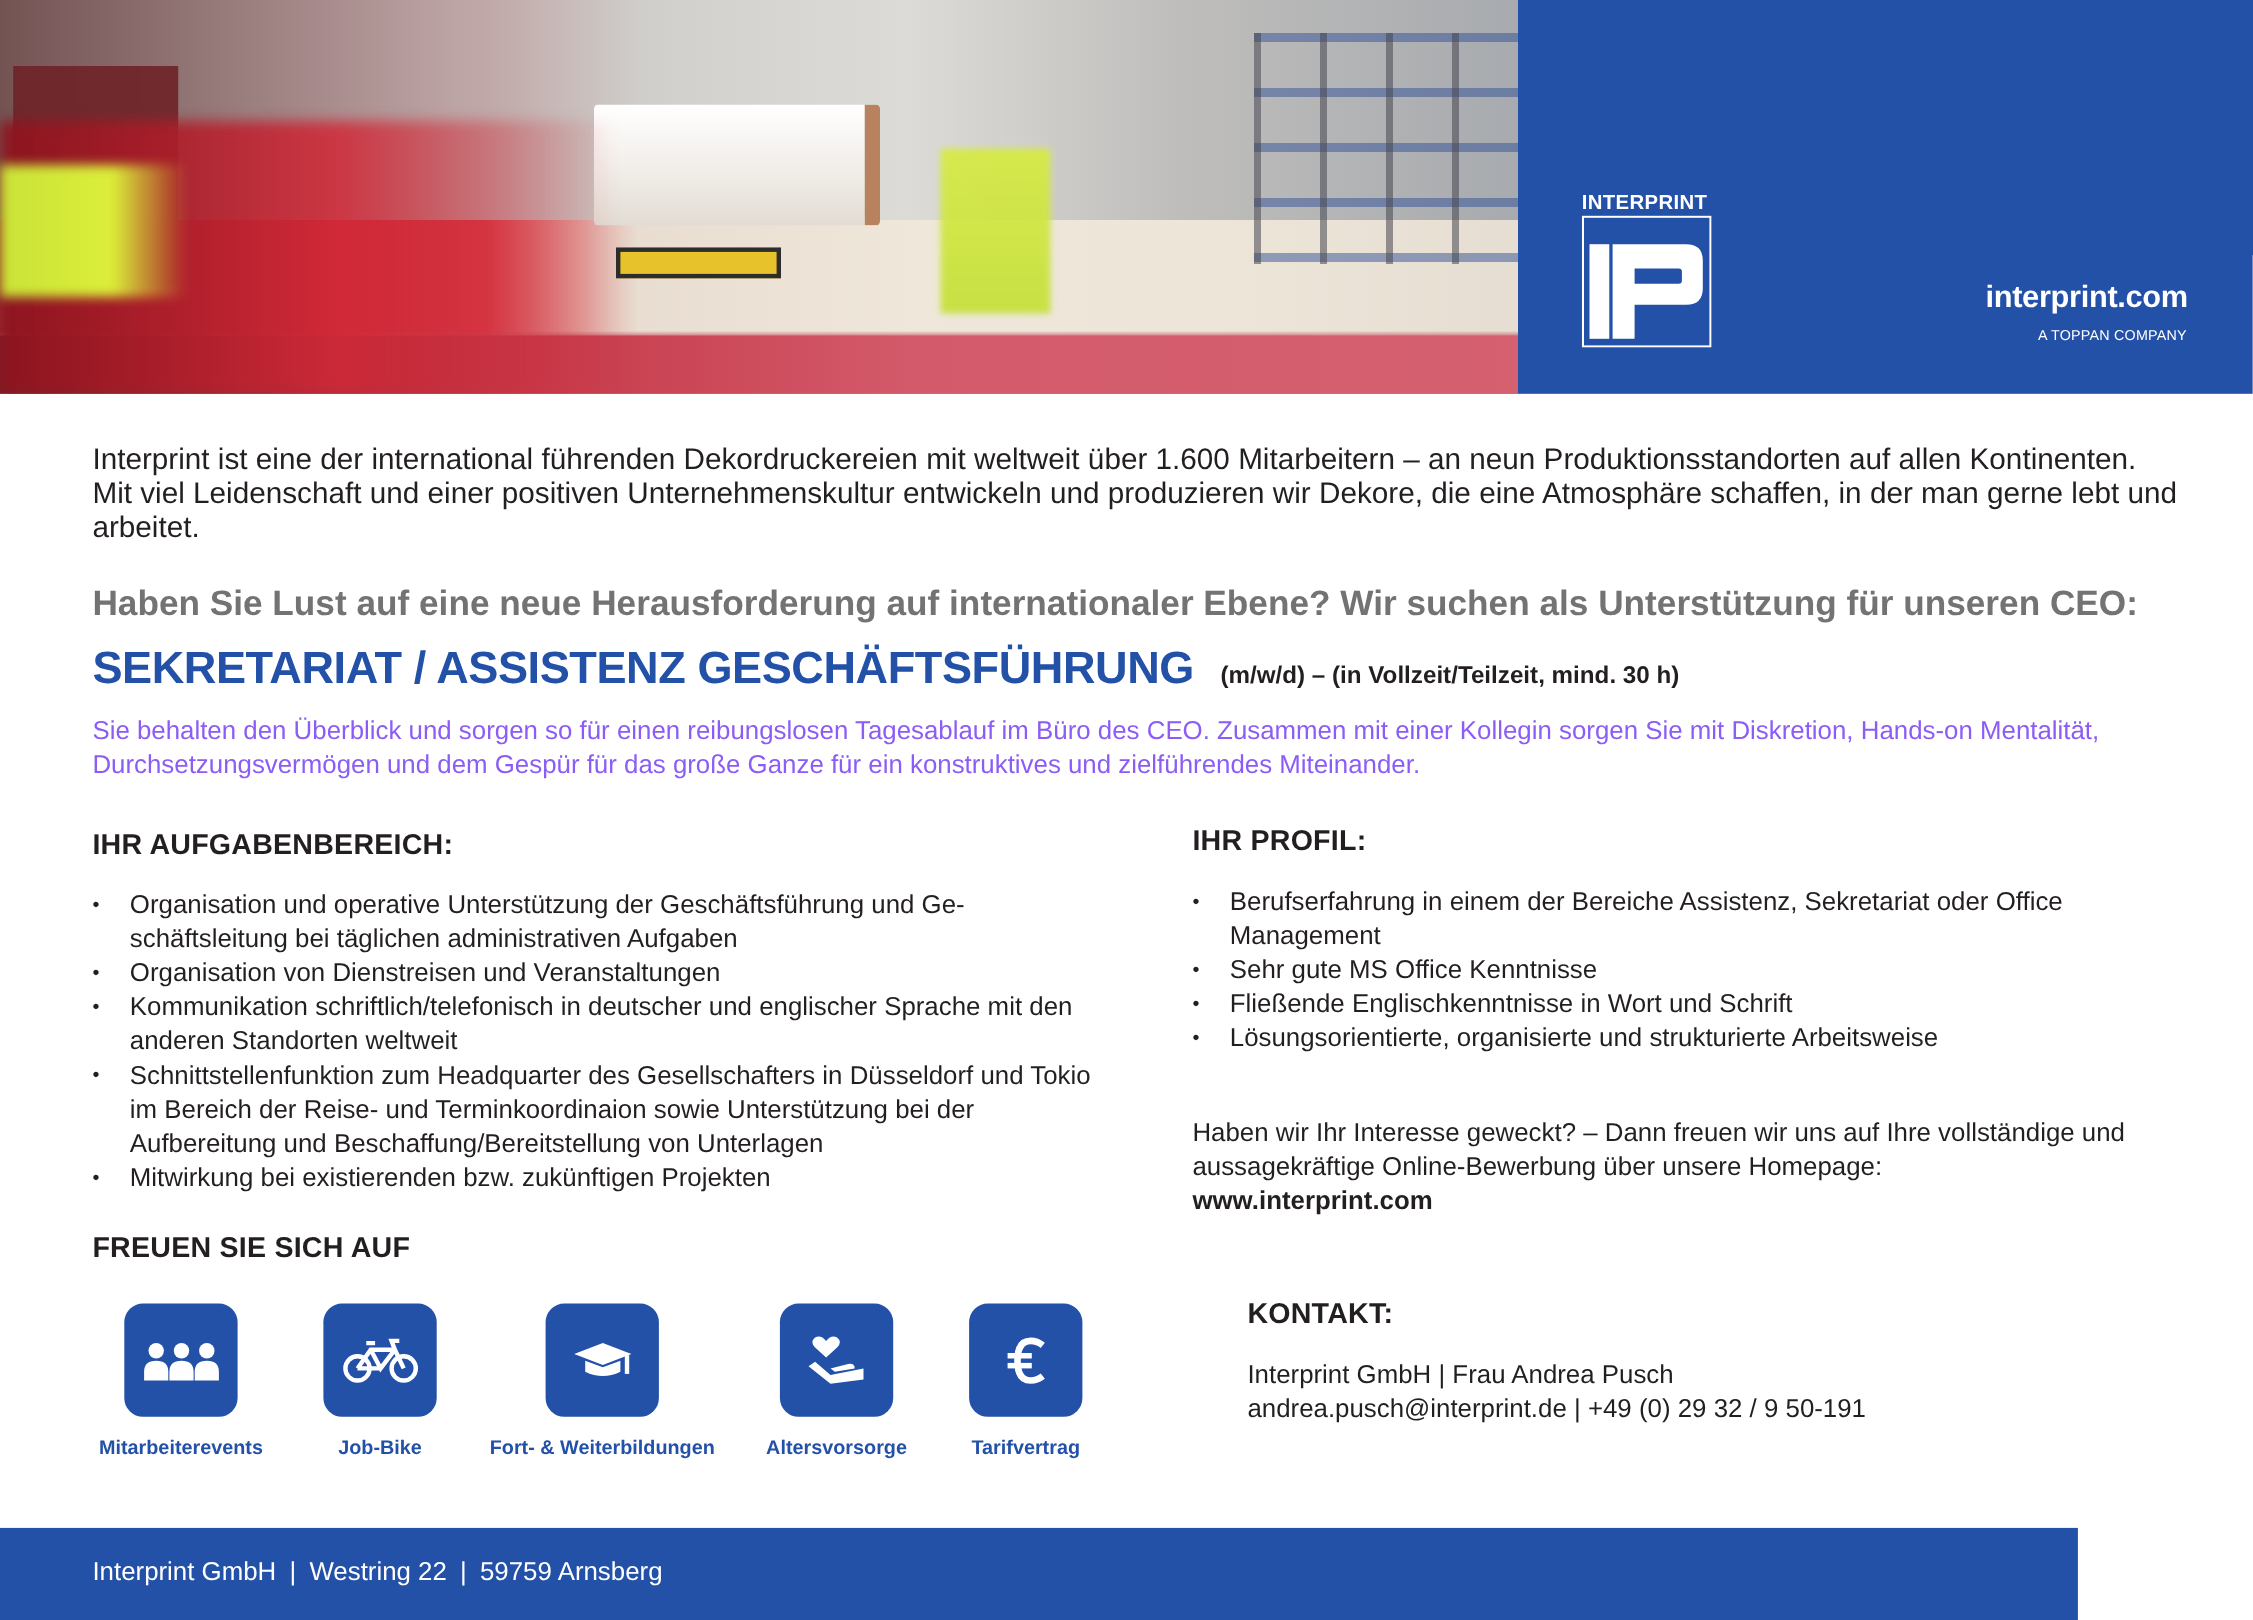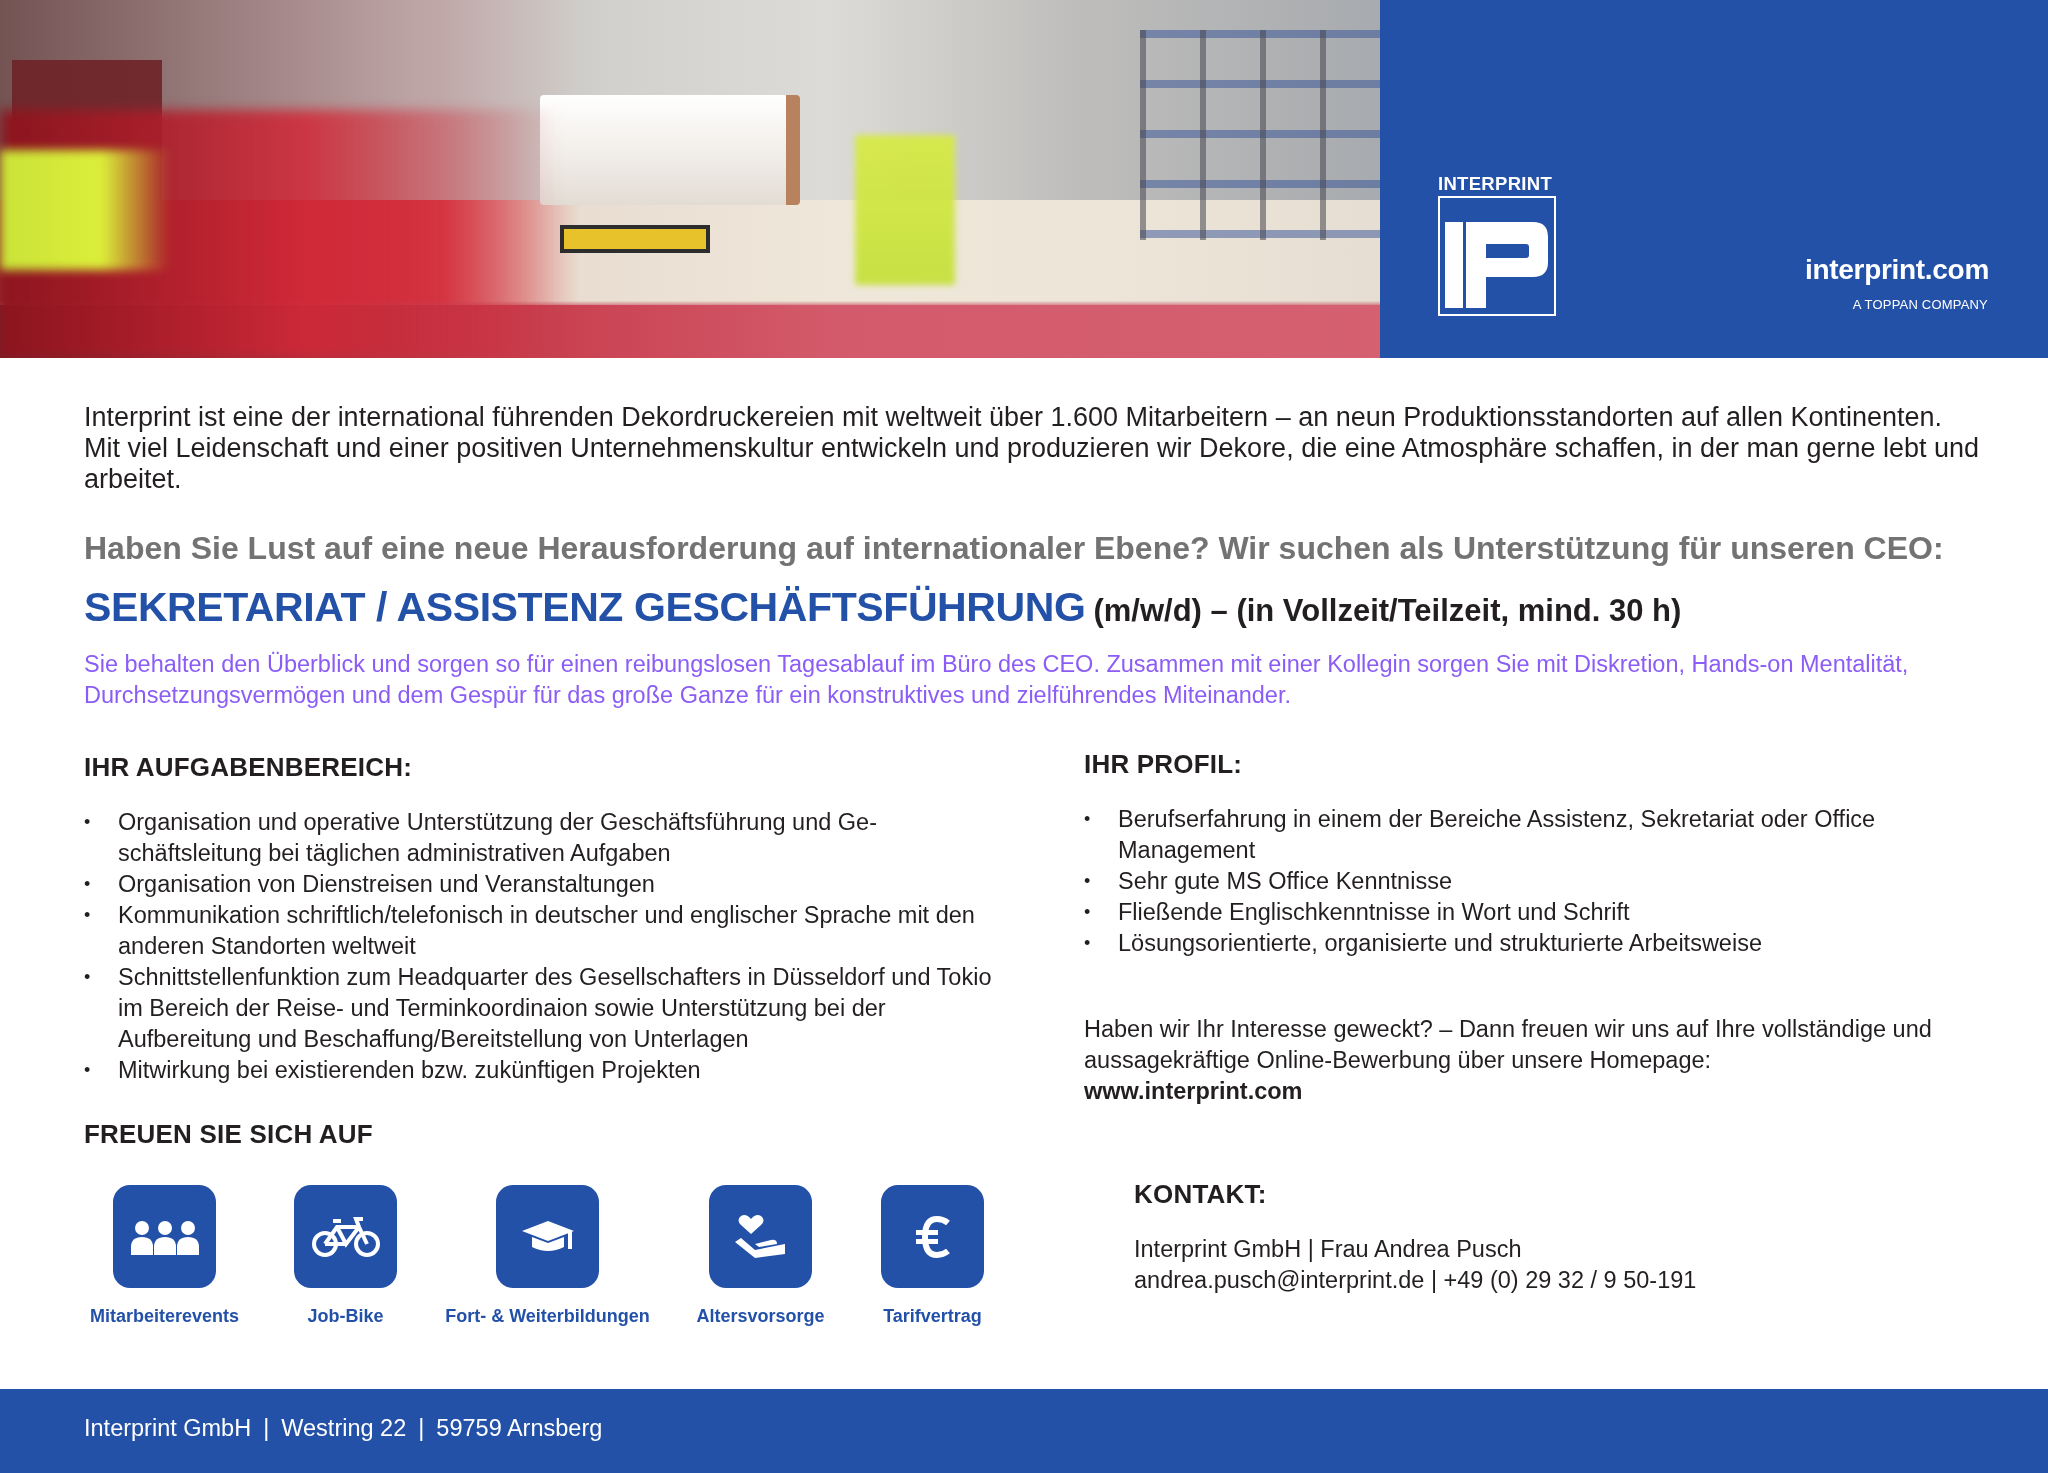--- a/index.html
+++ b/index.html
@@ -74,21 +74,21 @@
     font-size: 27px; line-height: 31px; color: #231f20;
   }
   .lead {
     position: absolute; left: 84px; top: 530px; width: 1900px;
     font-size: 32px; font-weight: 700; color: #737373;
   }
   .job-title {
     position: absolute; left: 84px; top: 584px; width: 1900px; white-space: nowrap;
   }
   .job-title .main { font-size: 41px; font-weight: 700; color: #2351a8; letter-spacing: -.4px; }
-  .job-title .suffix { font-size: 31px; font-weight: 700; color: #231f20; margin-left: 8px; }
+  .job-title .suffix { font-size: 22px; font-weight: 700; color: #231f20; margin-left: 24px; }
   .summary {
     position: absolute; left: 84px; top: 649px; width: 1900px;
     font-size: 23.5px; line-height: 31px; color: #8b5cf6;
   }
 
   .section-head { font-size: 26px; font-weight: 700; color: #231f20; letter-spacing: .2px; }
   .col-left { position: absolute; left: 84px; top: 752px; width: 920px; }
   .col-right { position: absolute; left: 1084px; top: 749px; width: 920px; }
 
   ul.bullets { list-style: none; margin-top: 24px; }
@@ -117,21 +117,21 @@
   }
   .benefit .label {
     display: block; margin-top: 18px; white-space: nowrap;
     font-size: 18px; font-weight: 700; color: #2351a8;
   }
 
   .contact { position: absolute; left: 1134px; top: 1179px; width: 800px; }
   .contact .lines { margin-top: 24px; font-size: 23.5px; line-height: 31px; color: #231f20; }
 
   .footer {
-    position: absolute; left: 0; top: 1389px; width: 2048px; height: 84px; background: #2351a8;
+    position: absolute; left: 0; top: 1389px; width: 1889px; height: 84px; background: #2351a8;
   }
   .footer .addr {
     position: absolute; left: 84px; top: 26px; font-size: 23.5px; color: #ffffff; white-space: nowrap;
   }
   .footer .sep { margin: 0 12px; }
 </style>
 </head>
 <body>
 
 <div class="header">

